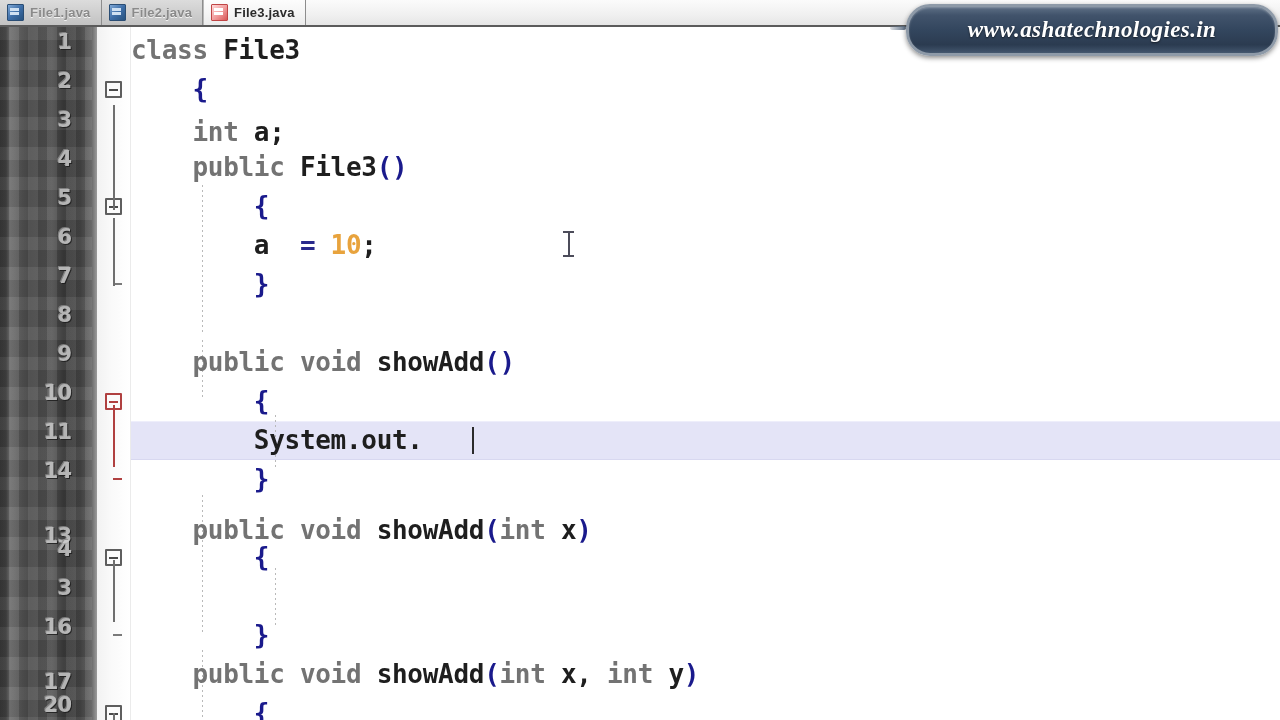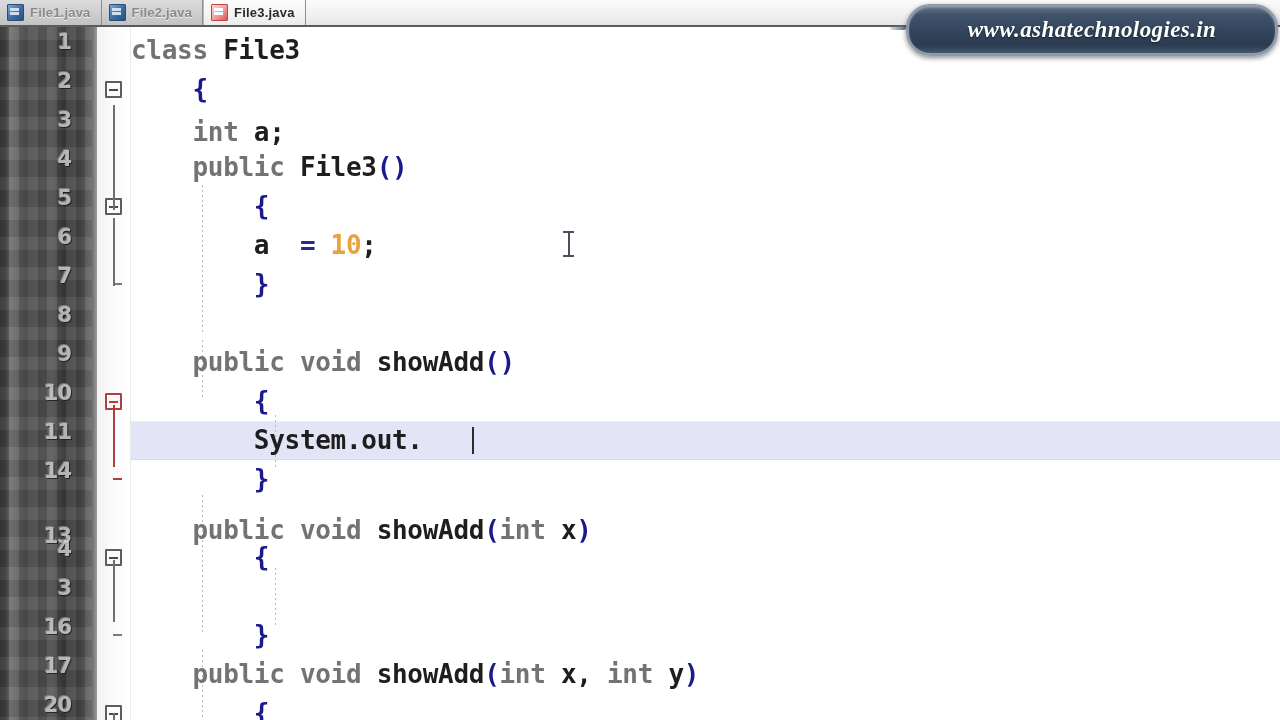--- a/index.html
+++ b/index.html
@@ -285,21 +285,21 @@
         <div class="lineno" style="top: 237px;">7</div>
         <div class="lineno" style="top: 276px;">8</div>
         <div class="lineno" style="top: 315px;">9</div>
         <div class="lineno" style="top: 354px;">10</div>
         <div class="lineno" style="top: 393px;">11</div>
         <div class="lineno" style="top: 432px;">14</div>
         <div class="lineno" style="top: 497px;">13</div>
         <div class="lineno" style="top: 510px;">4</div>
         <div class="lineno" style="top: 549px;">3</div>
         <div class="lineno" style="top: 588px;">16</div>
-        <div class="lineno" style="top: 627px;">17</div>
+        <div class="lineno" style="top: 643px;">17</div>
         <div class="lineno" style="top: 666px;">20</div>
       </div>
     <div class="gutter-right-edge"></div>
   </div>
 
   <div class="foldmargin">
     <div id="folds">
         <div class="fold-box" style="top: 54px;"></div>
         <div class="fold-box" style="top: 171px;"></div>
         <div class="fold-tick" style="top: 256px;"></div>

